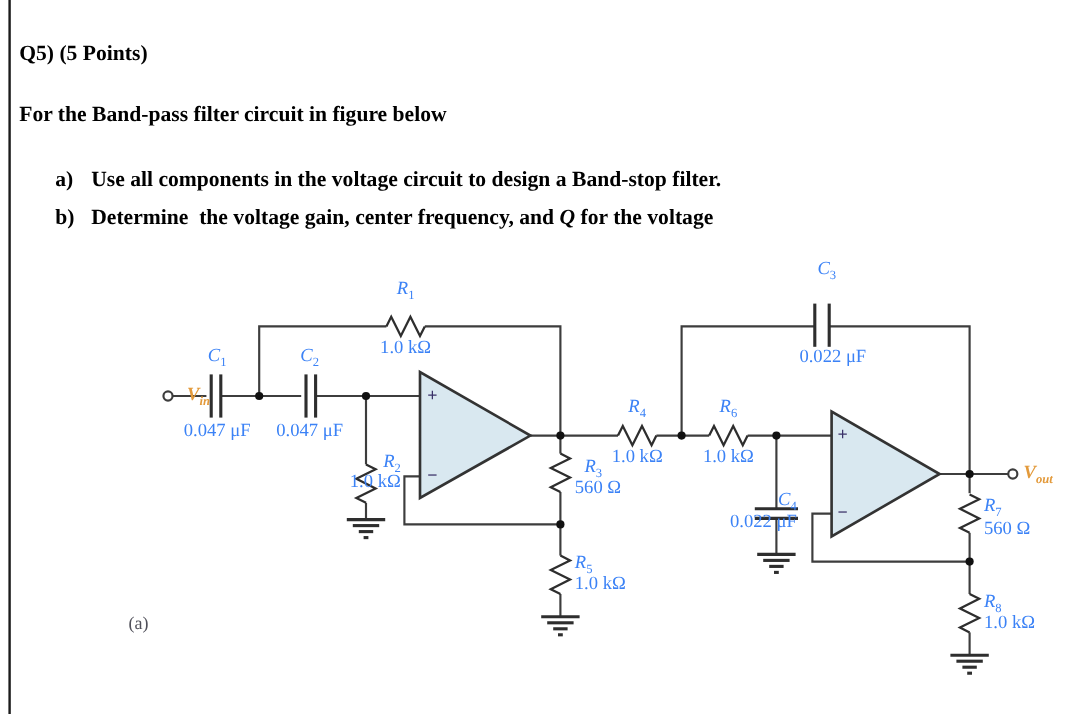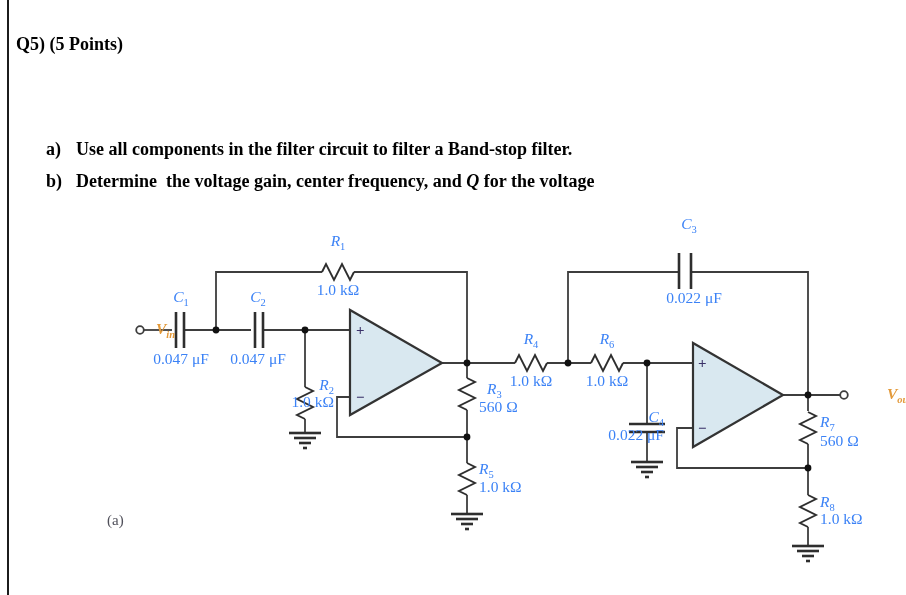--- a/index.html
+++ b/index.html
@@ -7,33 +7,34 @@
         font-family:"Liberation Serif",serif;padding-left:40px;}
   .vborder{position:absolute;left:7px;top:0;width:2px;height:595px;background:#1c1c1c;}
   .qtext{position:absolute;color:#000;font-weight:bold;font-size:18px;white-space:pre;}
   .item .pfx{display:inline-block;width:30px;}
   .lbl{position:absolute;color:#3b82f6;font-size:15.5px;line-height:1;white-space:nowrap;}
   .lbl i{font-style:italic;}
   .lbl sub{font-size:10.5px;}
   .ctr{transform:translateX(-50%);}
   .rt{text-align:right;}
   .sgn{position:absolute;color:#3a3168;font-size:15px;font-weight:bold;line-height:1;}
-  .vio{position:absolute;color:#e39a3b;font-size:15.5px;font-weight:bold;font-style:italic;line-height:1;white-space:nowrap;margin-left:34px;}
+  .vio{position:absolute;color:#e39a3b;font-size:15.5px;font-weight:bold;font-style:italic;line-height:1;white-space:nowrap;}
   .vio sub{font-size:10.5px;}
   .figlbl{position:absolute;color:#50505a;font-size:15px;}
   svg{position:absolute;left:0;top:0;}
 </style>
 </head>
 <body>
 
 <div class="page">
   <div class="vborder"></div>
 
   <div class="qtext" style="left:16px;top:34px">Q5) (5 Points)</div>
-  <div class="qtext item" style="left:46px;top:139px"><span class="pfx">a)</span><span>Use all components in the filter circuit to filter a Band-stop filter.</span></div>
+  <div class="qtext" style="left:16px;top:85px">For the Band-pass filter circuit in figure below</div>
+  <div class="qtext item" style="left:46px;top:139px"><span class="pfx">a)</span><span>Use all components in the voltage circuit to design a Band-stop filter.</span></div>
   <div class="qtext item" style="left:46px;top:171px"><span class="pfx">b)</span><span>Determine  the voltage gain, center frequency, and </span><span style="font-style:italic">Q</span><span> for the voltage</span></div>
 
   <svg width="906" height="595" viewBox="0 0 906 595">
     <g stroke="#3d3d3d" stroke-width="1.8" fill="none">
 
       <path d="M144,330 H172"></path>
       <path d="M184,330 H251"></path>
       <path d="M263,330 H350"></path>
 
       <path d="M216,330 V272 H322"></path>

